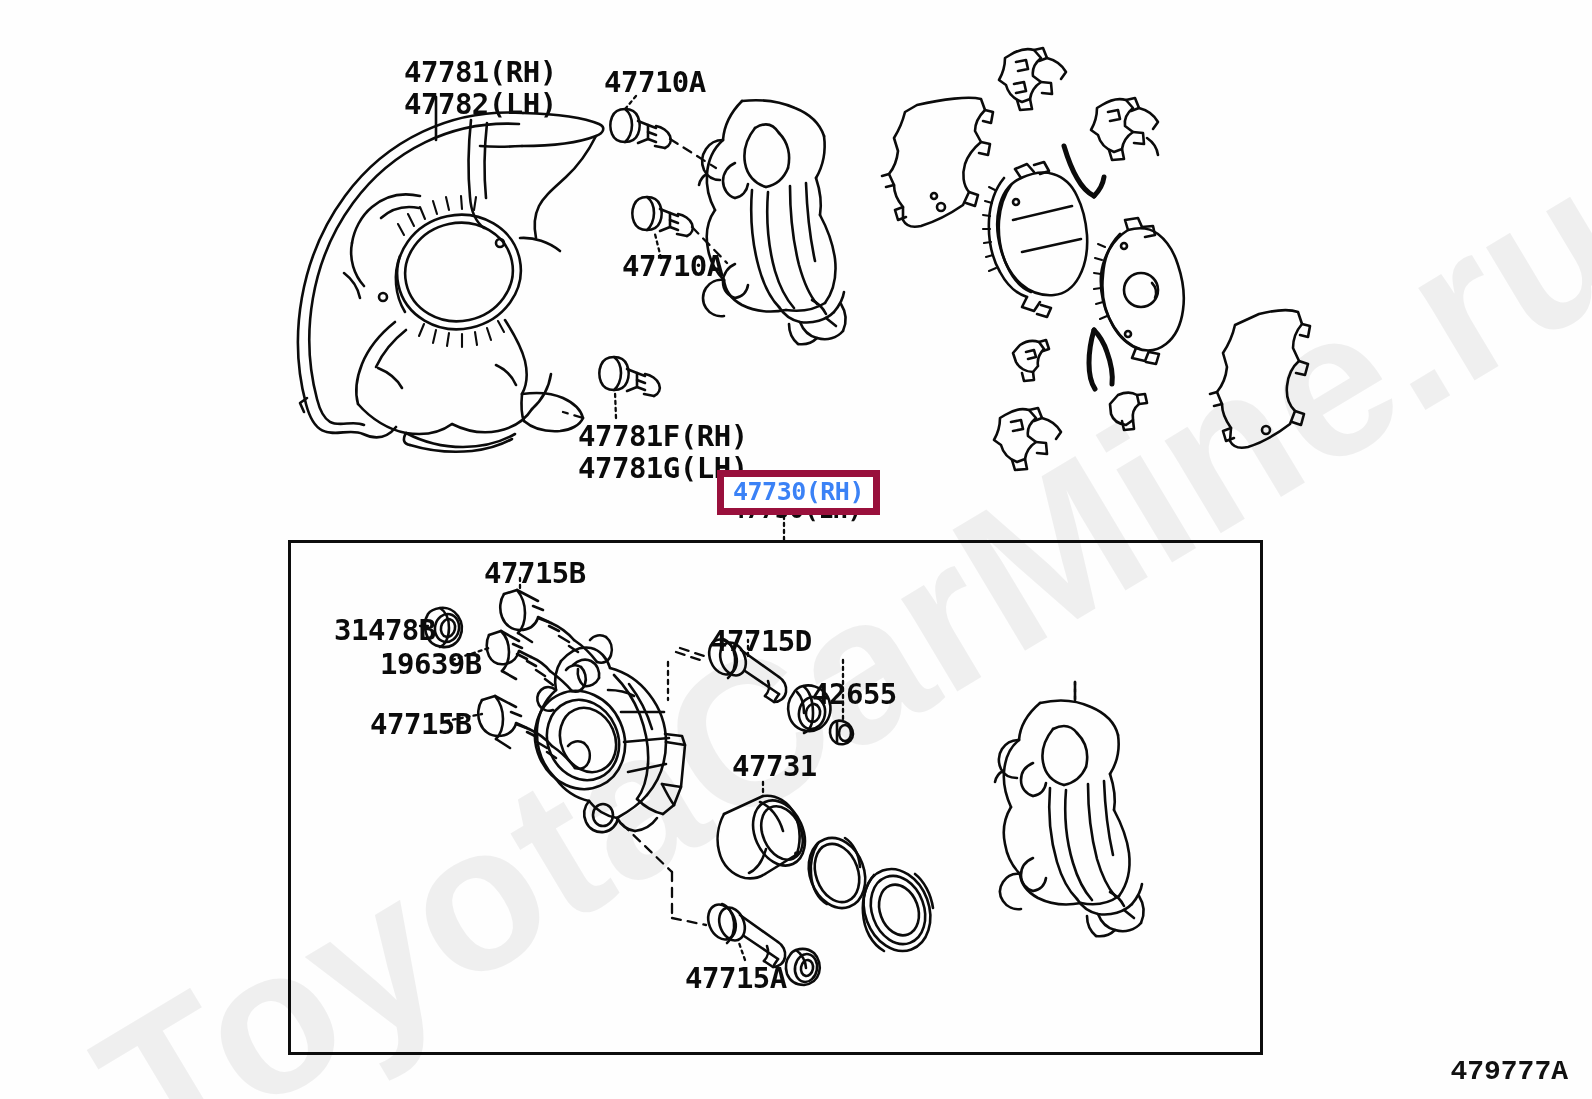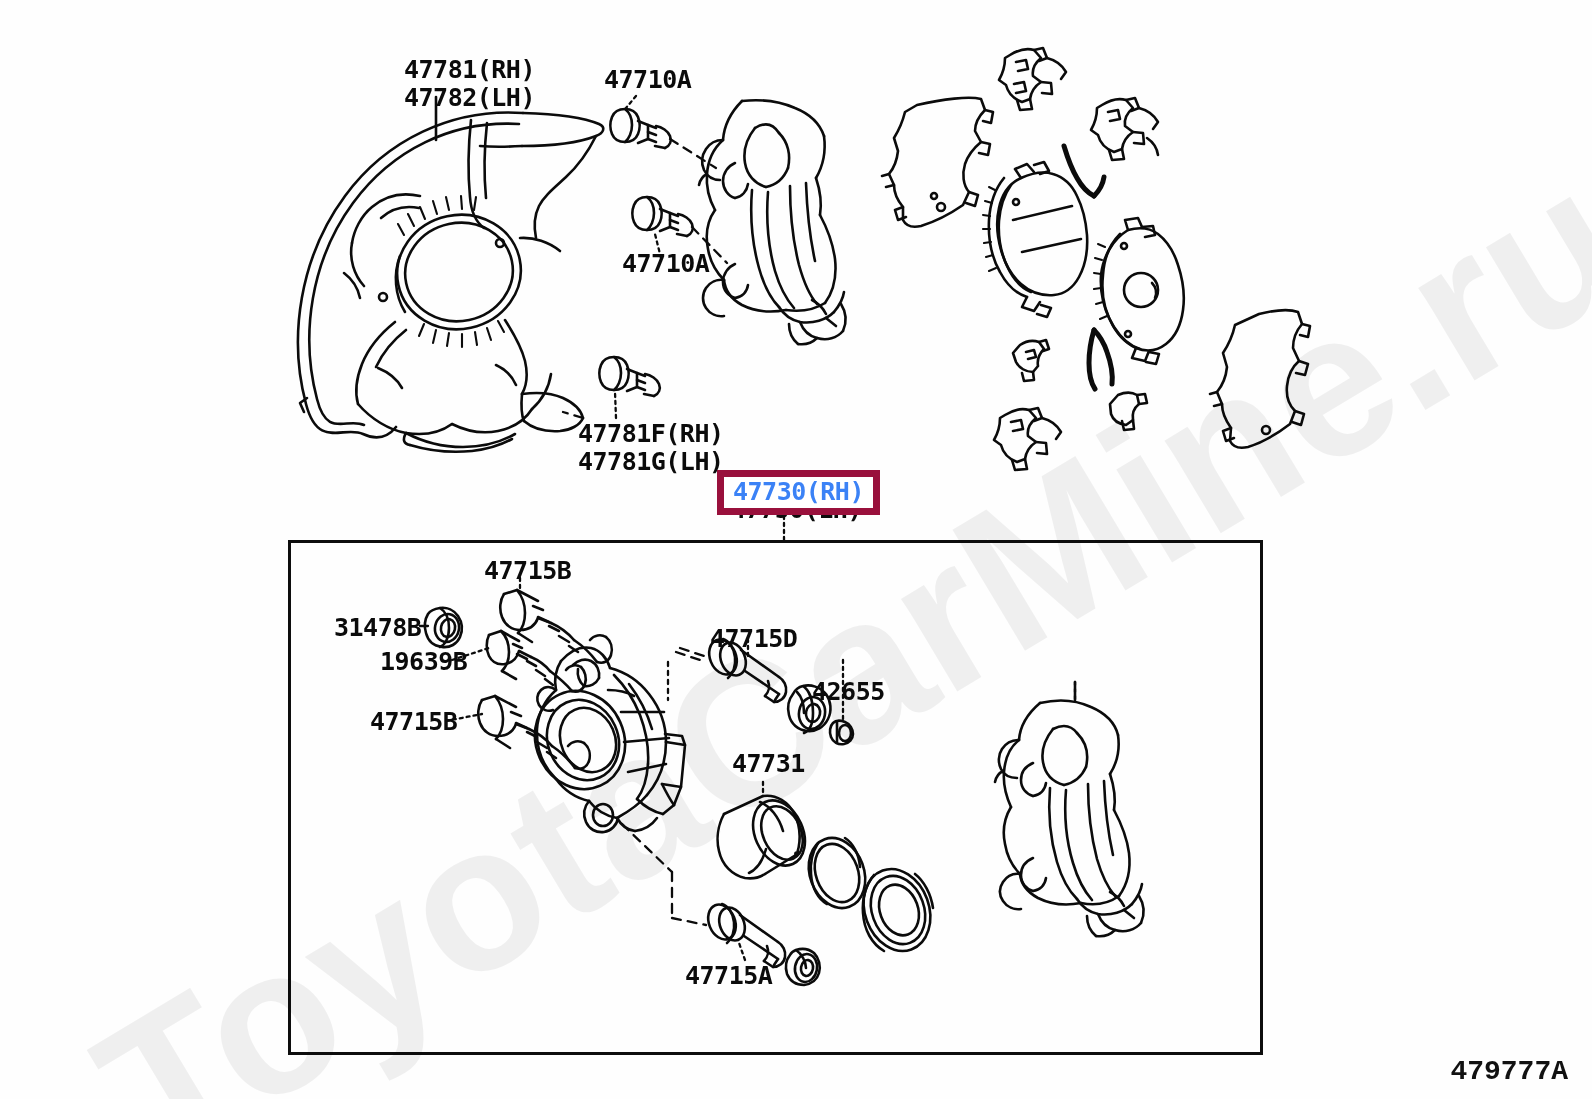--- a/index.html
+++ b/index.html
@@ -28,21 +28,21 @@
   .wm-a{left:60px;top:1010px;font-size:205px;transform:rotate(-31deg);}
 
   
   .svgwrap{position:absolute;left:0;top:0;width:1592px;height:1099px;z-index:2;}
   svg{display:block;}
 
   
   .lbl{
     position:absolute;z-index:6;
     font-family:"DejaVu Sans Mono","Liberation Mono",monospace;
-    font-size:25px;letter-spacing:-0.5px;font-weight:700;
+    font-size:29px;letter-spacing:-0.5px;font-weight:700;
     color:#0b0b0b;white-space:nowrap;line-height:1.12;
   }
   .lbl .ln{display:block;}
 
   
   .lbl-hl{
     position:absolute;z-index:7;
     padding:2px 9px 3px 9px;
     background:#ffffff;
     border:7px solid #99103c;

